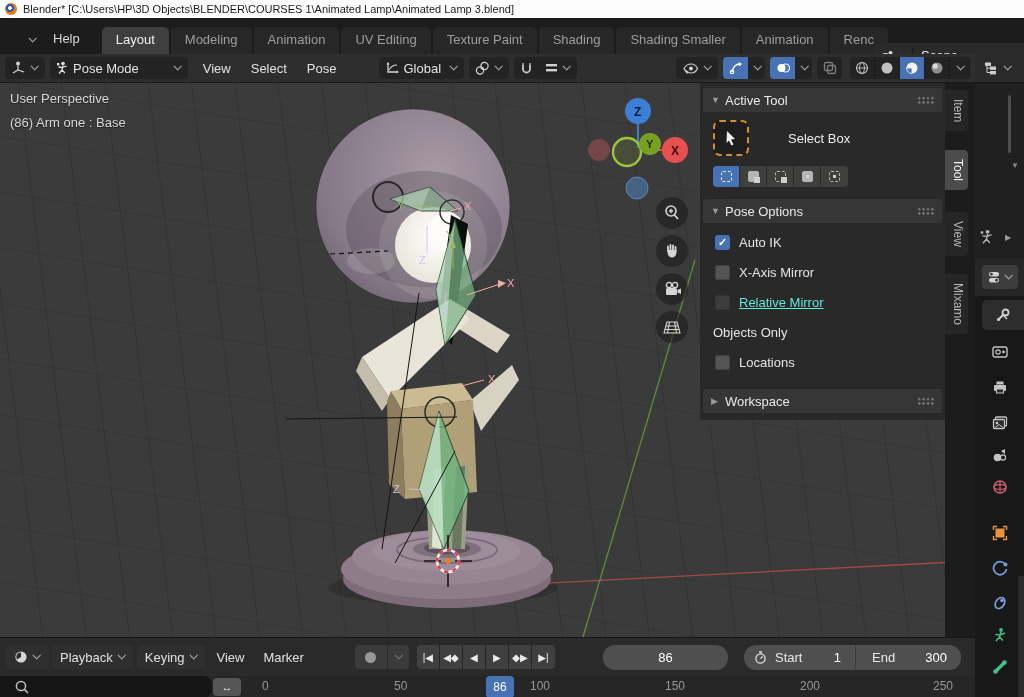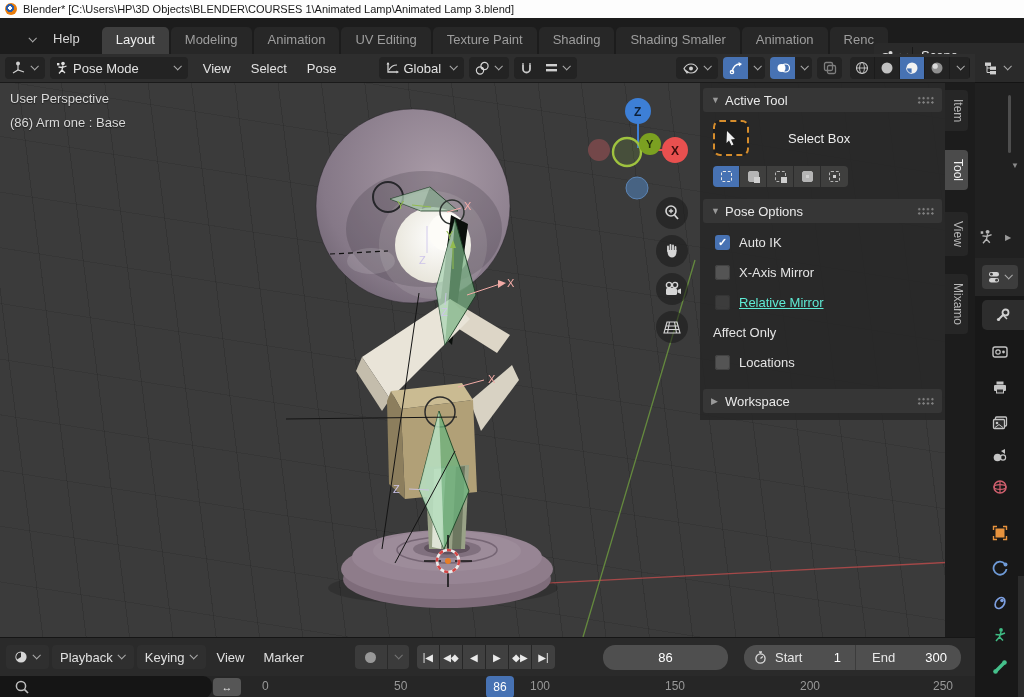--- a/index.html
+++ b/index.html
@@ -493,21 +493,21 @@
           <span class="cblabel">Auto IK</span>
         </div>
         <div class="cbrow">
           <span class="cb"></span>
           <span class="cblabel">X-Axis Mirror</span>
         </div>
         <div class="cbrow disabled">
           <span class="cb"></span>
           <span class="cblabel">Relative Mirror</span>
         </div>
-        <div class="sublabel">Affect Only</div>
+        <div class="sublabel">Objects Only</div>
         <div class="cbrow">
           <span class="cb"></span>
           <span class="cblabel">Locations</span>
         </div>
       </div>
       <div class="phead">
         <span class="tri">▶</span>
         <span class="ptitle">Workspace</span>
         <span class="dots"></span>
       </div>

